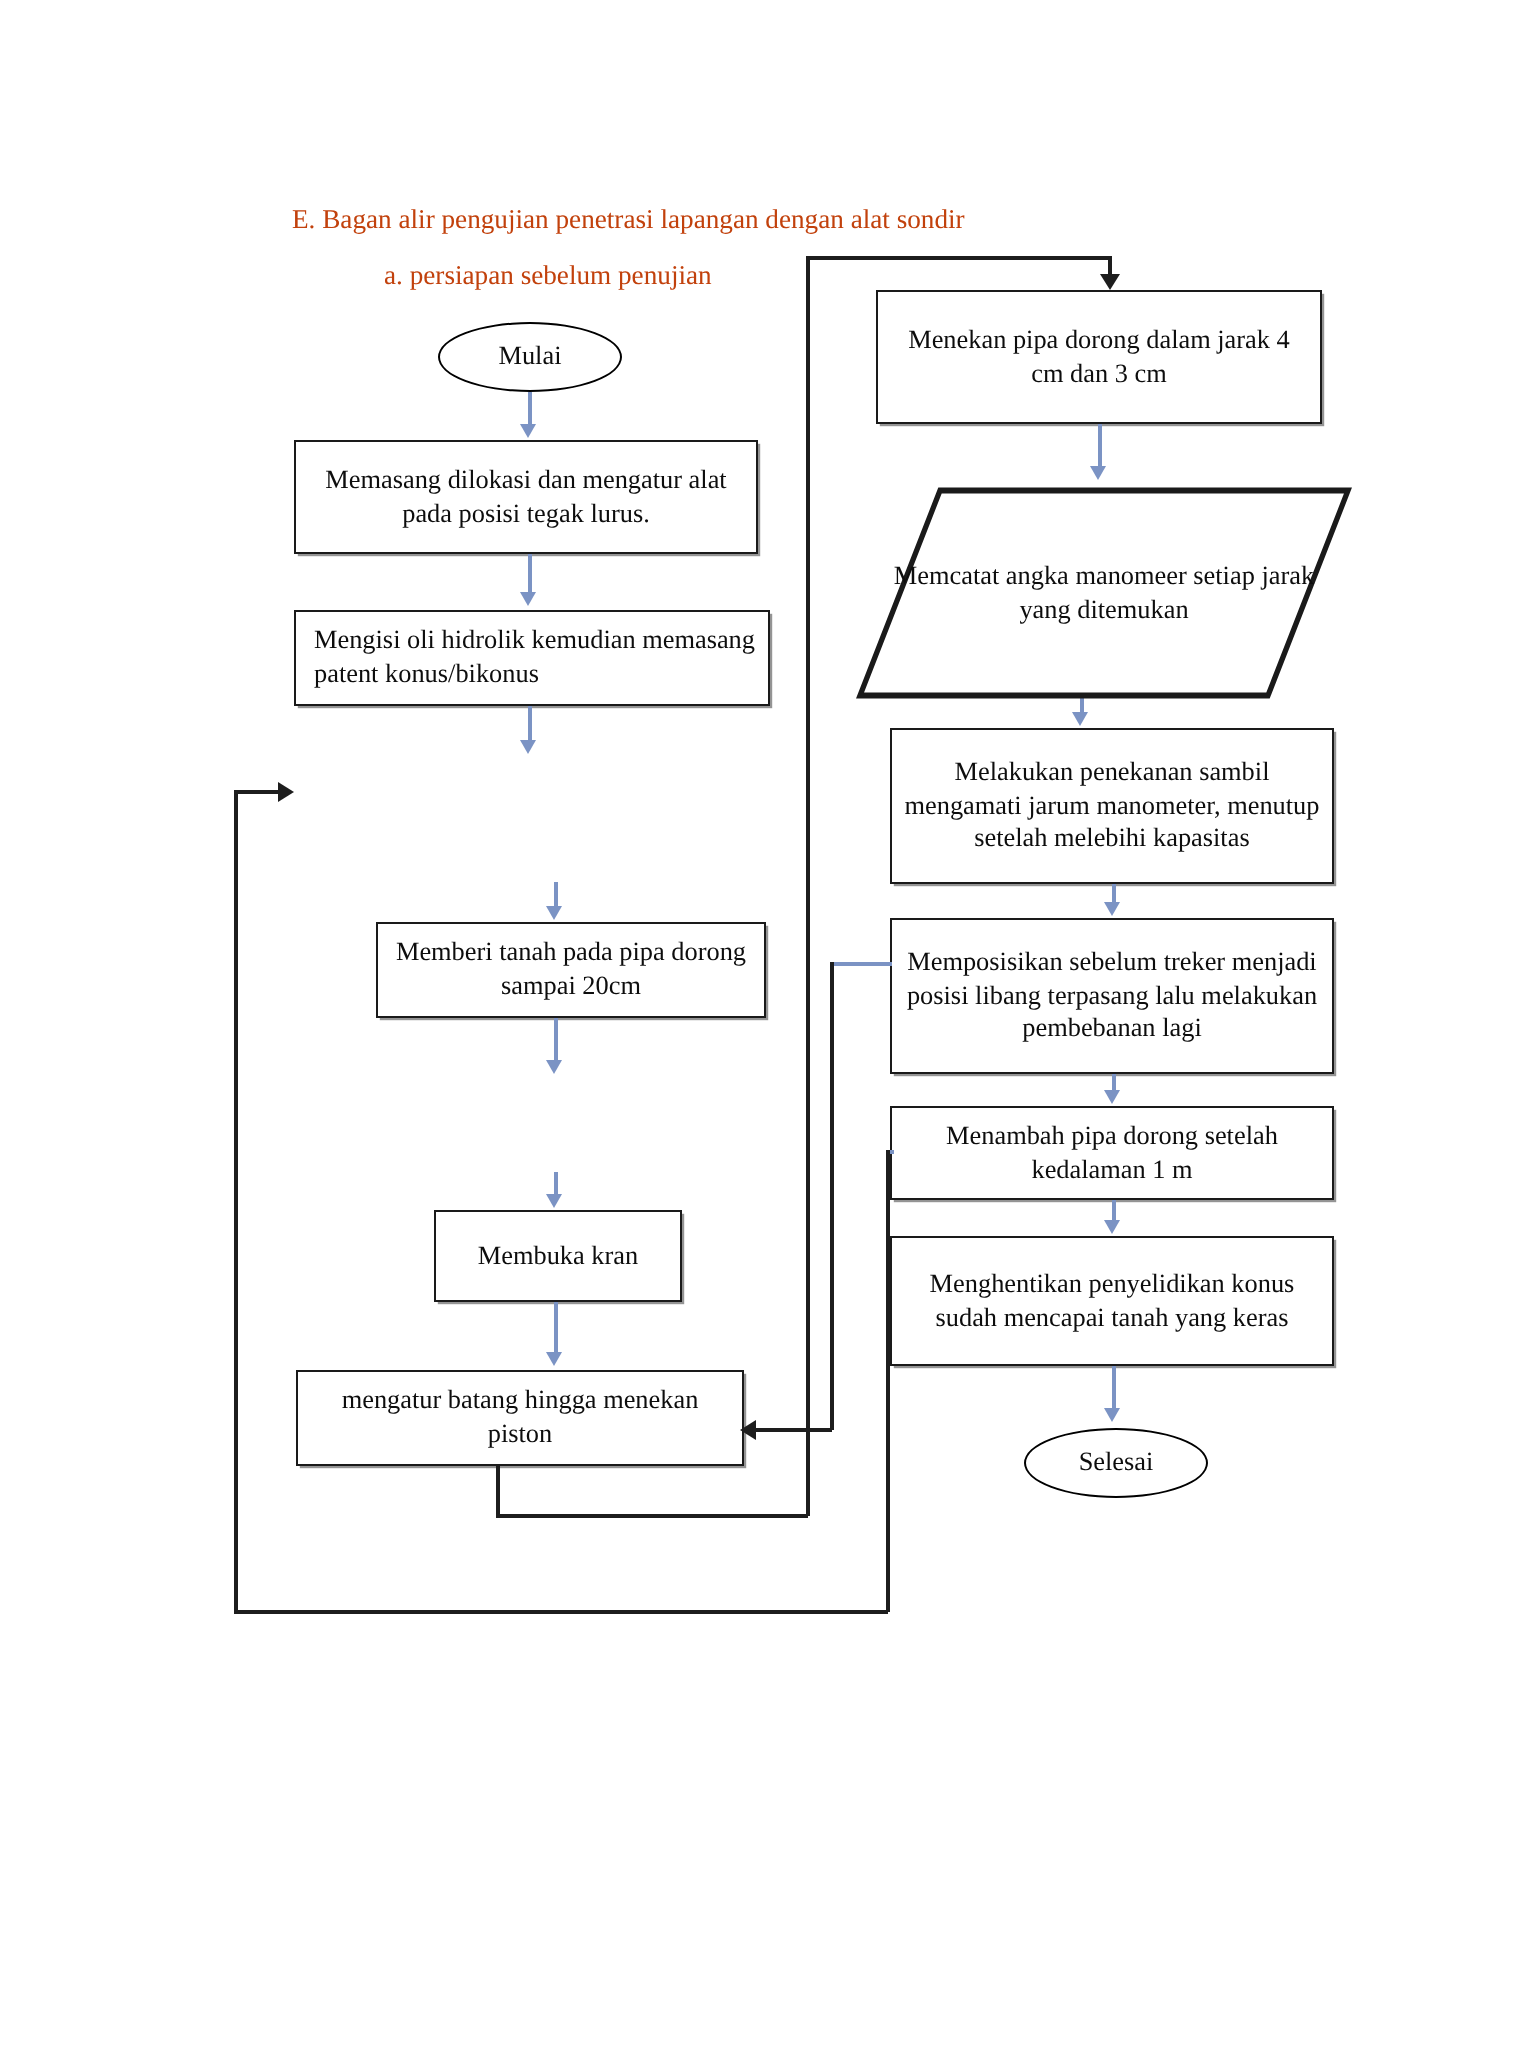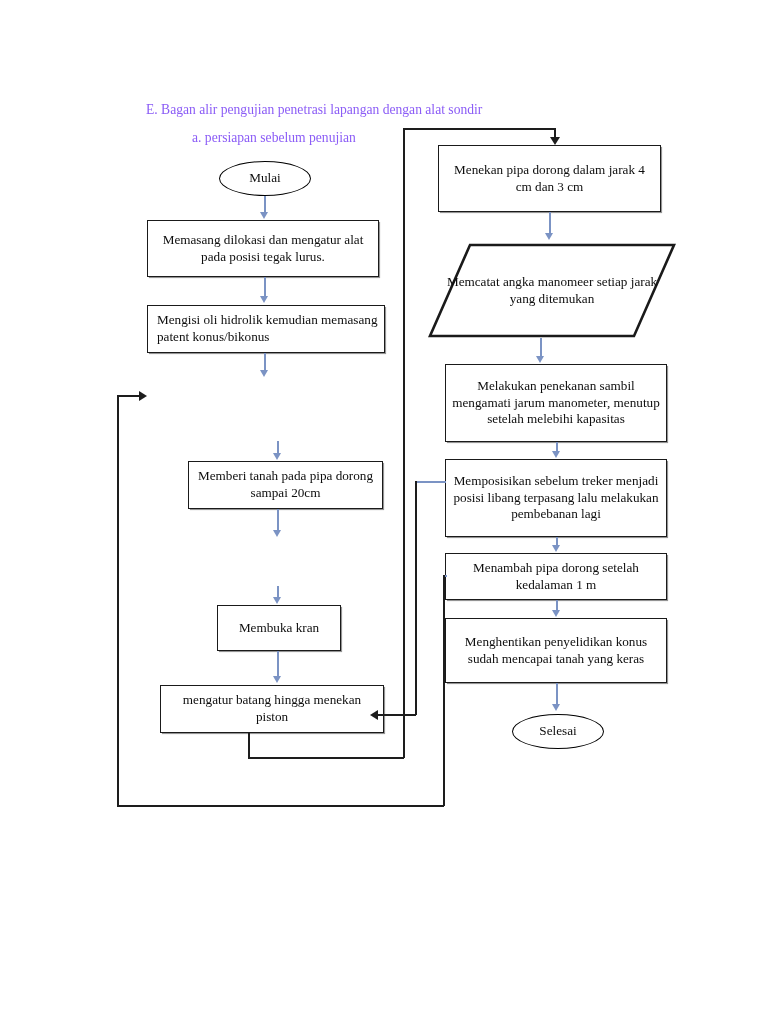--- a/index.html
+++ b/index.html
@@ -13,21 +13,21 @@
     height: 1024px;
     background: #ffffff;
     overflow: hidden;
     font-family: "Liberation Serif", "DejaVu Serif", serif;
     color: #000000;
   }
   .txt {
     position: absolute;
     font-size: 13.5px;
     line-height: 1.02;
-    color: #8b5cf6;
+    color: #c2410c;
     white-space: nowrap;
   }
   #title { left: 146px; top: 103px; font-size: 13.6px; }
   #subtitle { left: 192px; top: 131px; font-size: 13.6px; }
 
   .node {
     position: absolute;
     box-sizing: border-box;
     display: flex;
     align-items: center;
@@ -122,29 +122,29 @@
 
   <div class="node box" style="left:188px; top:461px; width:195px; height:48px;">
     <span>Memberi tanah pada pipa dorong sampai 20cm</span>
   </div>
 
 
   <div class="node box" style="left:217px; top:605px; width:124px; height:46px;">
     <span>Membuka kran</span>
   </div>
 
-  <div class="node box" style="left:148px; top:685px; width:224px; height:48px;margin-left:12px;">
+  <div class="node box" style="left:148px; top:685px; width:224px; height:48px;">
     <span>mengatur batang hingga menekan piston</span>
   </div>
 
   <div class="node box" style="left:438px; top:145px; width:223px; height:67px;">
     <span>Menekan pipa dorong dalam jarak 4 cm dan 3 cm</span>
   </div>
 
-  <div class="node parallelogram" style="left:428px; top:243px; width:248px; height:95px;">
+  <div class="node parallelogram" style="left:428px; top:243px; width:248px; height:107px;">
     <svg viewBox="0 0 248 95" preserveAspectRatio="none">
       <polygon points="42,2 246,2 206,93 2,93" fill="#ffffff" stroke="#1a1a1a" stroke-width="2.6"></polygon>
     </svg>
     <span class="pg-label">Memcatat angka manomeer setiap jarak yang ditemukan</span>
   </div>
 
   <div class="node box" style="left:445px; top:364px; width:222px; height:78px;">
     <span>Melakukan penekanan sambil mengamati jarum manometer, menutup setelah melebihi kapasitas</span>
   </div>
 

